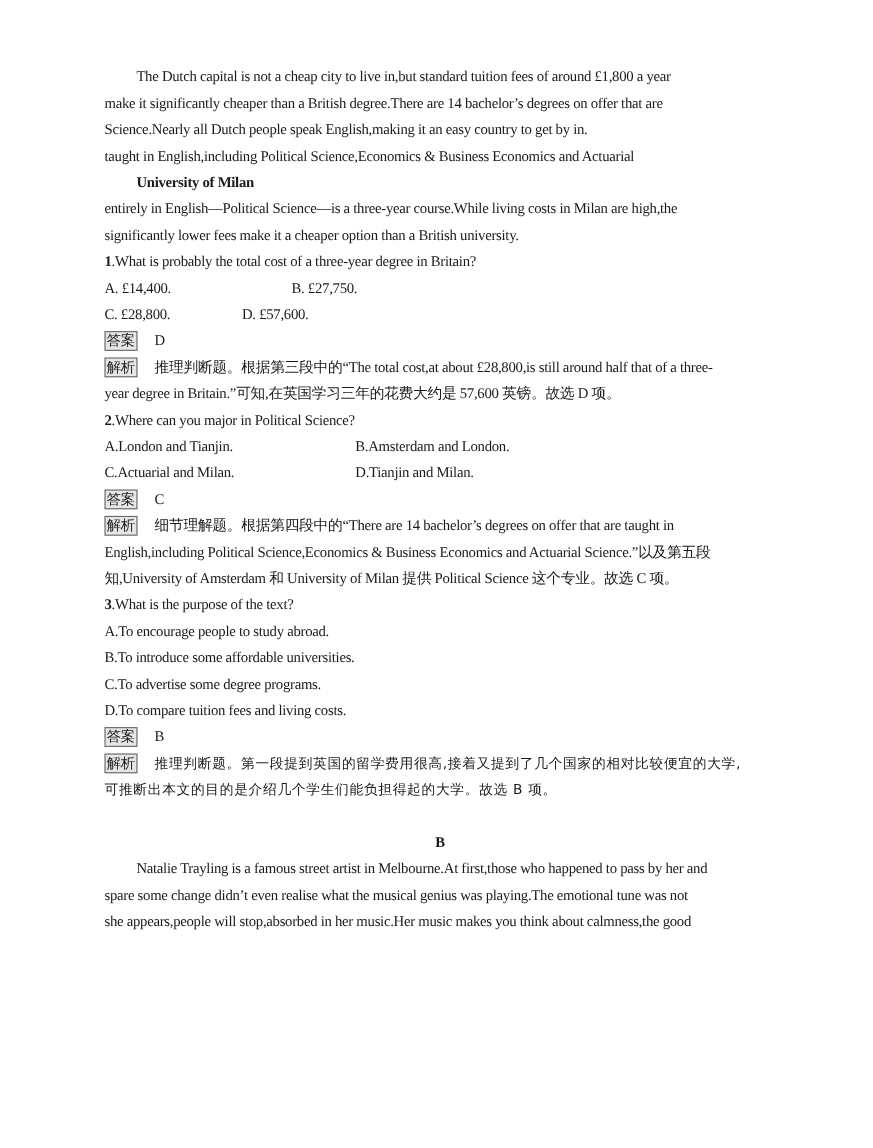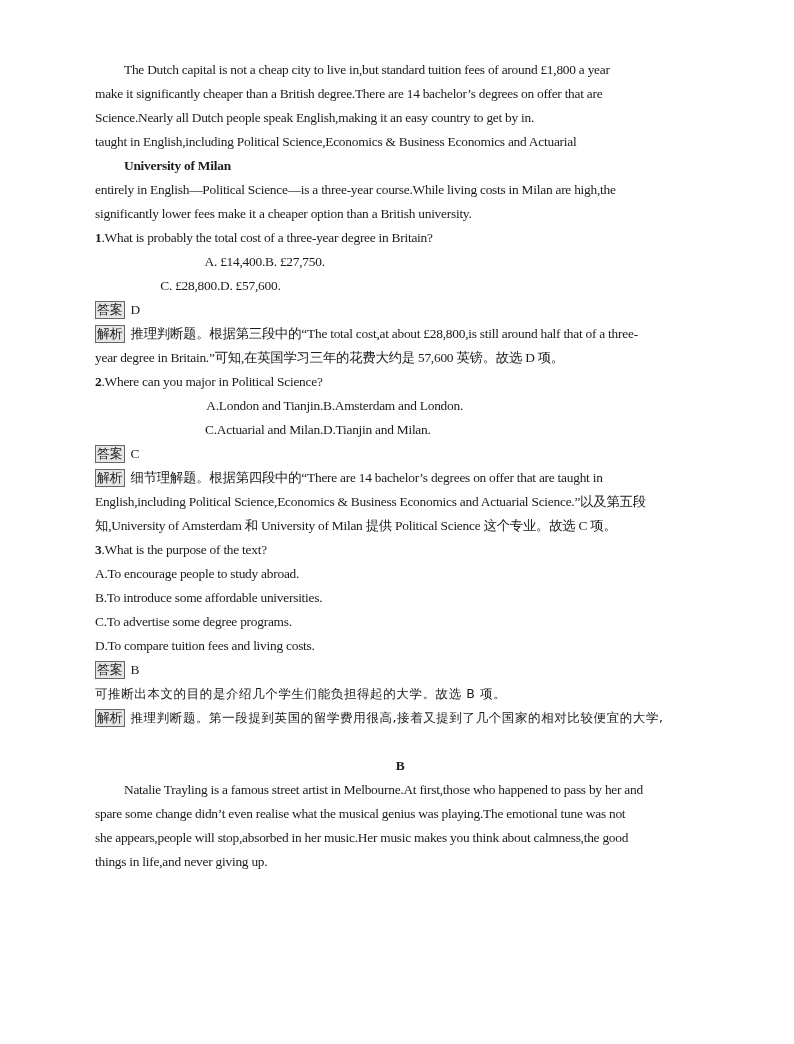--- a/index.html
+++ b/index.html
@@ -10,30 +10,30 @@
   }
   .page { position: absolute; left: 95px; top: 58px; width: 610px; }
   .line {
     font-size: 13.4px; line-height: 24px; height: 24px; white-space: nowrap;
     letter-spacing: -0.25px;
   }
   .indent { padding-left: 29px; }
   .bold { font-weight: bold; }
   .num { font-weight: bold; }
   .opts { display: flex; }
-  .opt { display: inline-block; text-align: right; }
+  .opt { display: inline-block; }
   .label-box {
     display: inline-block;
     border: 1px solid #666;
     background: #e6e6e6;
     font-family: Liberation Sans, sans-serif;
     font-size: 13px;
     line-height: 16px;
     padding: 0 1px;
-    margin-right: 6px;
+    margin-right: 16px;
     vertical-align: 0px;
   }
   .cn { font-family: "DejaVu Sans", sans-serif; font-size: 12.5px; letter-spacing: 0.6px; }
   .center { text-align: center; font-weight: bold; padding-left: 0; }
   .gap { height: 24px; }
 </style>
 </head>
 <body>
 
 <div class="page">
@@ -99,29 +99,28 @@
     <div class="line">
       <span class="num">3</span><span>.What is the purpose of the text?</span>
     </div>
     <div class="line">A.To encourage people to study abroad.</div>
     <div class="line">B.To introduce some affordable universities.</div>
     <div class="line">C.To advertise some degree programs.</div>
     <div class="line">D.To compare tuition  fees and living  costs.</div>
     <div class="line">
       <span class="label-box">答案</span><span>B</span>
     </div>
-    <div class="line cn">可推断出本文的目的是介绍几个学生们能负担得起的大学。故选 B 项。</div>
     <div class="line">
       <span class="label-box">解析</span><span class="cn">推理判断题。第一段提到英国的留学费用很高,接着又提到了几个国家的相对比较便宜的大学,</span>
     </div>
+    <div class="line cn">可推断出本文的目的是介绍几个学生们能负担得起的大学。故选 B 项。</div>
   </div>
 
   <div class="gap"></div>
 
   <div class="line center">B</div>
   <div>
     <div class="line indent">Natalie  Trayling is a famous street artist in Melbourne.At  first,those who happened to pass by her and</div>
     <div class="line">spare some change didn’t even realise what the musical genius was playing.The emotional tune was not</div>
     <div class="line">she appears,people will  stop,absorbed in her music.Her music makes you think about calmness,the good</div>
-    <div class="line">things in life,and never giving up.</div>
   </div>
 
 </div>
 
 </body></html>

